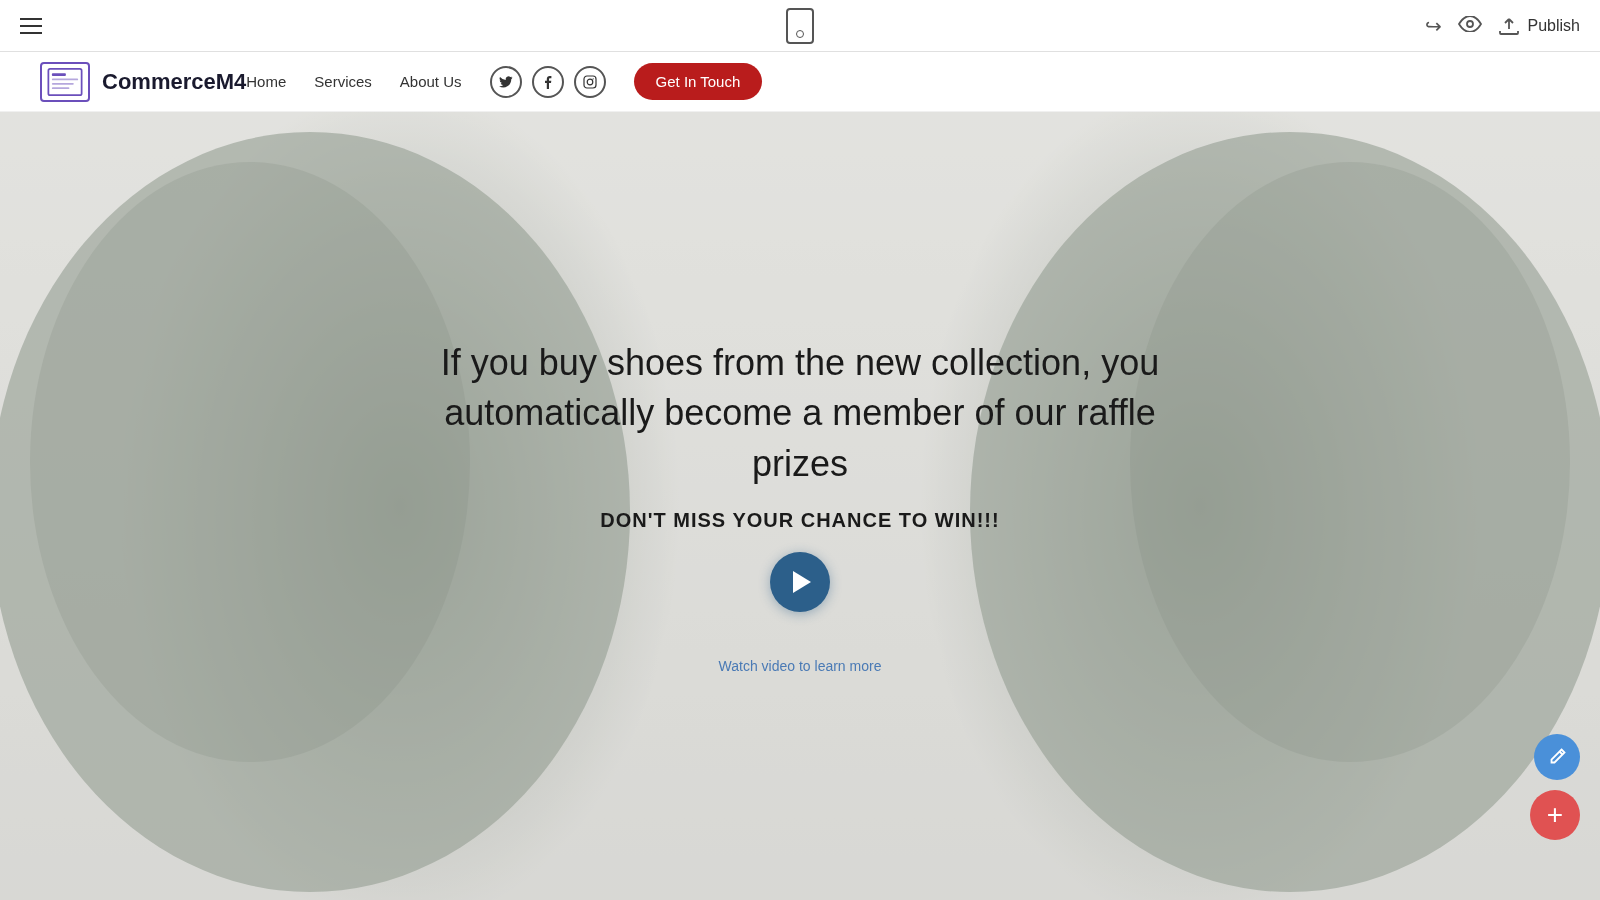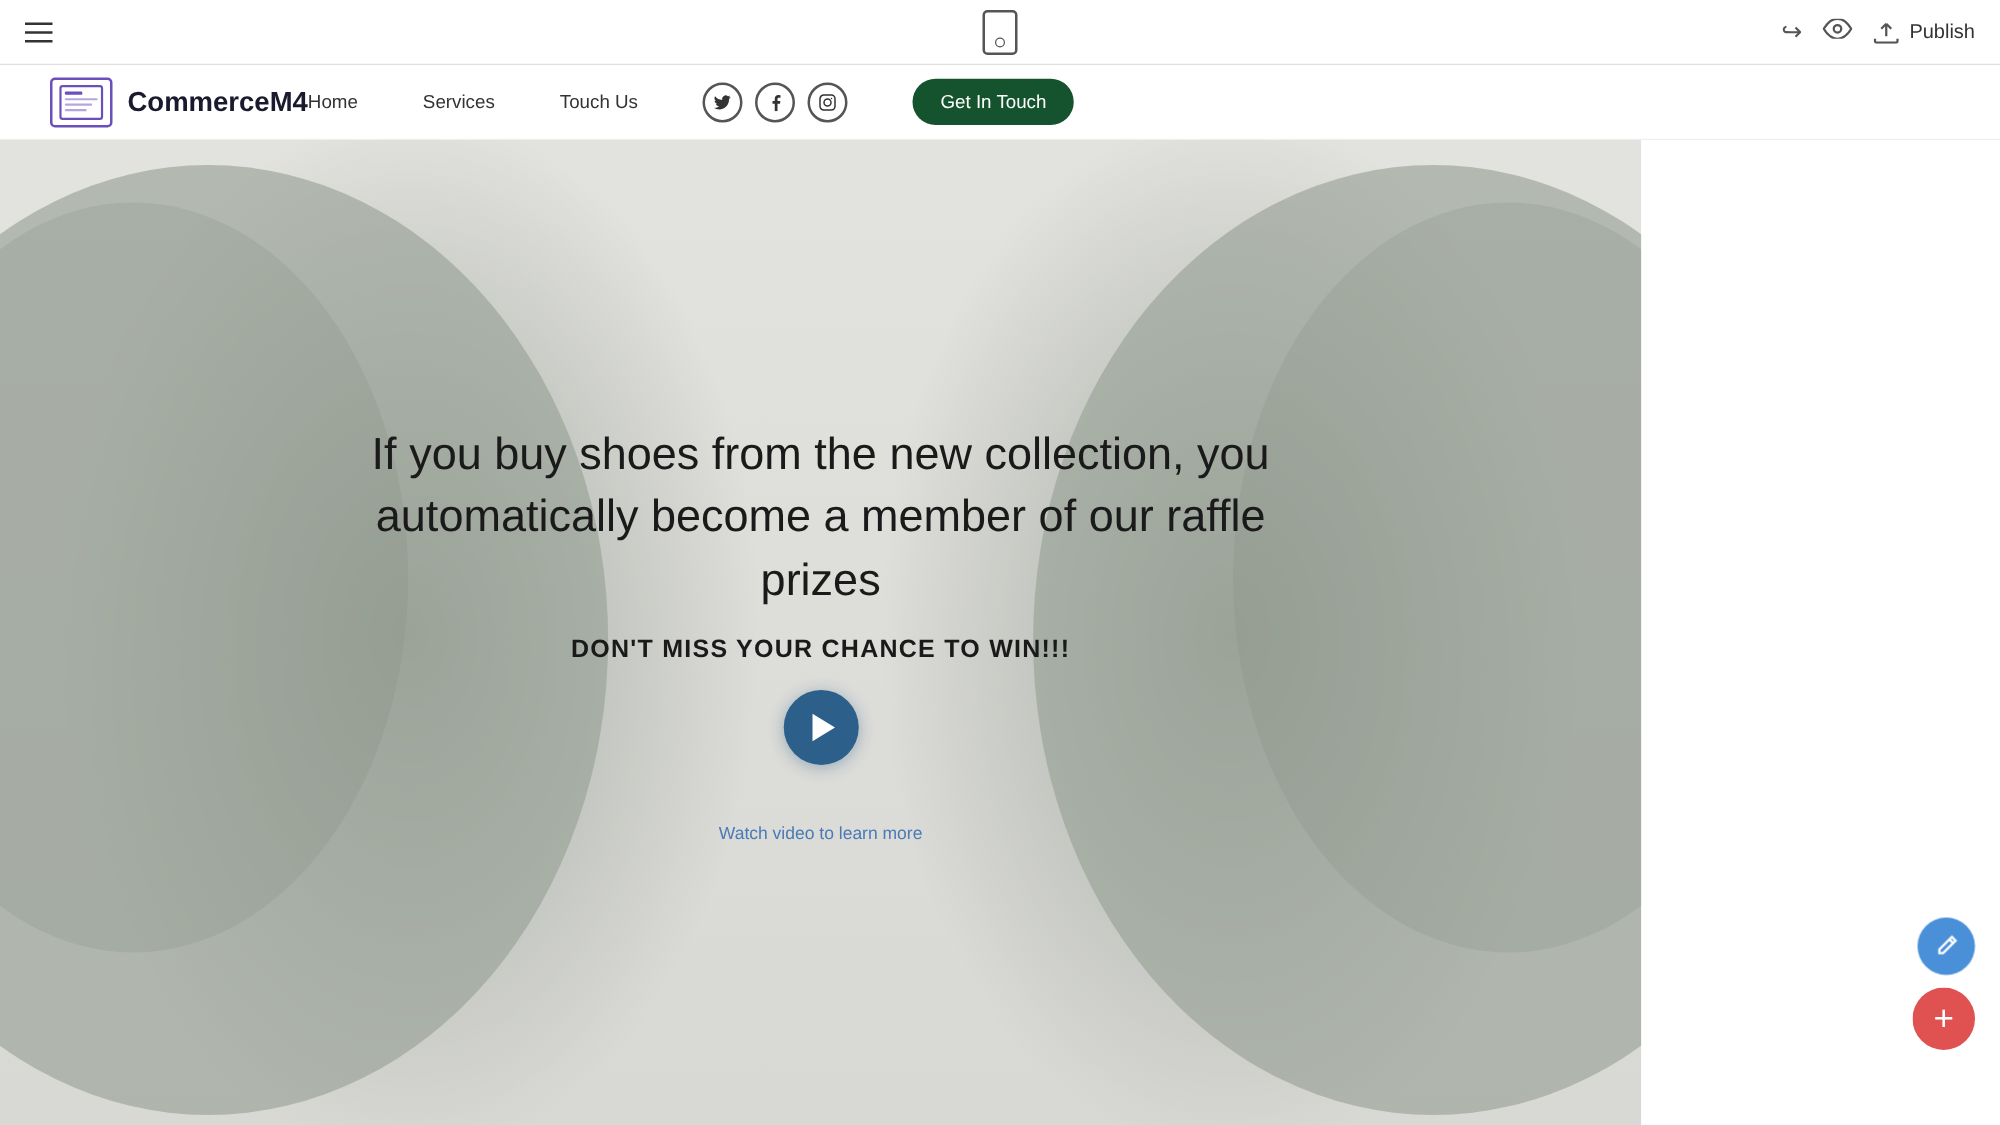--- a/index.html
+++ b/index.html
@@ -57,38 +57,38 @@
     }
     .logo-area { display: flex; align-items: center; gap: 12px; }
     .logo-icon {
       width: 50px; height: 40px; border: 2px solid #6b4fbb; border-radius: 4px;
       display: flex; align-items: center; justify-content: center;
       padding: 4px;
     }
     .logo-icon svg { width: 100%; height: 100%; }
     .logo-text { font-size: 22px; font-weight: 600; color: #1a1a2e; }
 
-    .nav-area { display: flex; align-items: center; gap: 52px; }
+    .nav-area { display: flex; align-items: center; gap: 28px; }
     .nav-link { font-size: 15px; color: #333; text-decoration: none; cursor: pointer; }
 
     .social-icons { display: flex; align-items: center; gap: 10px; }
     .social-btn {
       width: 32px; height: 32px; border-radius: 50%; border: 2px solid #555;
       display: flex; align-items: center; justify-content: center;
       cursor: pointer; font-size: 13px; color: #333;
     }
     .cta-btn {
-      background: #14532d; color: white; border: none; border-radius: 25px;
+      background: #b91c1c; color: white; border: none; border-radius: 25px;
       padding: 10px 22px; font-size: 15px; cursor: pointer; font-weight: 500;
     }
 
     
     .hero {
       position: relative;
-      width: 1313px;
+      width: 1600px;
       height: calc(900px - 52px - 60px);
       overflow: hidden;
     }
 
     
     .hero-image {
       position: absolute; inset: 0;
       background: 
         radial-gradient(ellipse 400px 600px at 25% 50%, rgba(80,95,80,0.7) 0%, transparent 70%),
         radial-gradient(ellipse 400px 600px at 75% 50%, rgba(80,95,80,0.7) 0%, transparent 70%),
@@ -202,21 +202,21 @@
         <rect x="5" y="17" width="25" height="2" rx="1" fill="#6b4fbb" opacity="0.5"></rect>
         <rect x="5" y="22" width="20" height="2" rx="1" fill="#6b4fbb" opacity="0.5"></rect>
       </svg>
     </div>
     <span class="logo-text">CommerceM4</span>
   </div>
 
   <div class="nav-area">
     <a class="nav-link">Home</a>
     <a class="nav-link">Services</a>
-    <a class="nav-link">Touch Us</a>
+    <a class="nav-link">About Us</a>
     <div class="social-icons">
       <div class="social-btn">
         <svg width="14" height="12" viewBox="0 0 14 12" fill="#333">
           <path d="M13.5 1.5a5.4 5.4 0 01-1.6.44 2.8 2.8 0 001.23-1.55 5.6 5.6 0 01-1.77.68A2.8 2.8 0 006.8 3.9a7.95 7.95 0 01-5.76-2.92 2.8 2.8 0 00.87 3.73A2.8 2.8 0 01.7 4.3v.04a2.8 2.8 0 002.24 2.74 2.8 2.8 0 01-1.26.05 2.8 2.8 0 002.61 1.94A5.62 5.62 0 010 10.28a7.93 7.93 0 004.3 1.26c5.14 0 7.95-4.26 7.95-7.96l-.01-.36A5.66 5.66 0 0013.5 1.5z"></path>
         </svg>
       </div>
       <div class="social-btn">
         <svg width="9" height="14" viewBox="0 0 9 14" fill="#333">
           <path d="M6 14V8h2l.3-2.3H6V4.3c0-.67.18-1.12 1.14-1.12H8.4V1.1A17 17 0 006.7 1C5 1 3.8 2.08 3.8 3.97V5.7H2V8h1.8v6H6z"></path>
         </svg>

